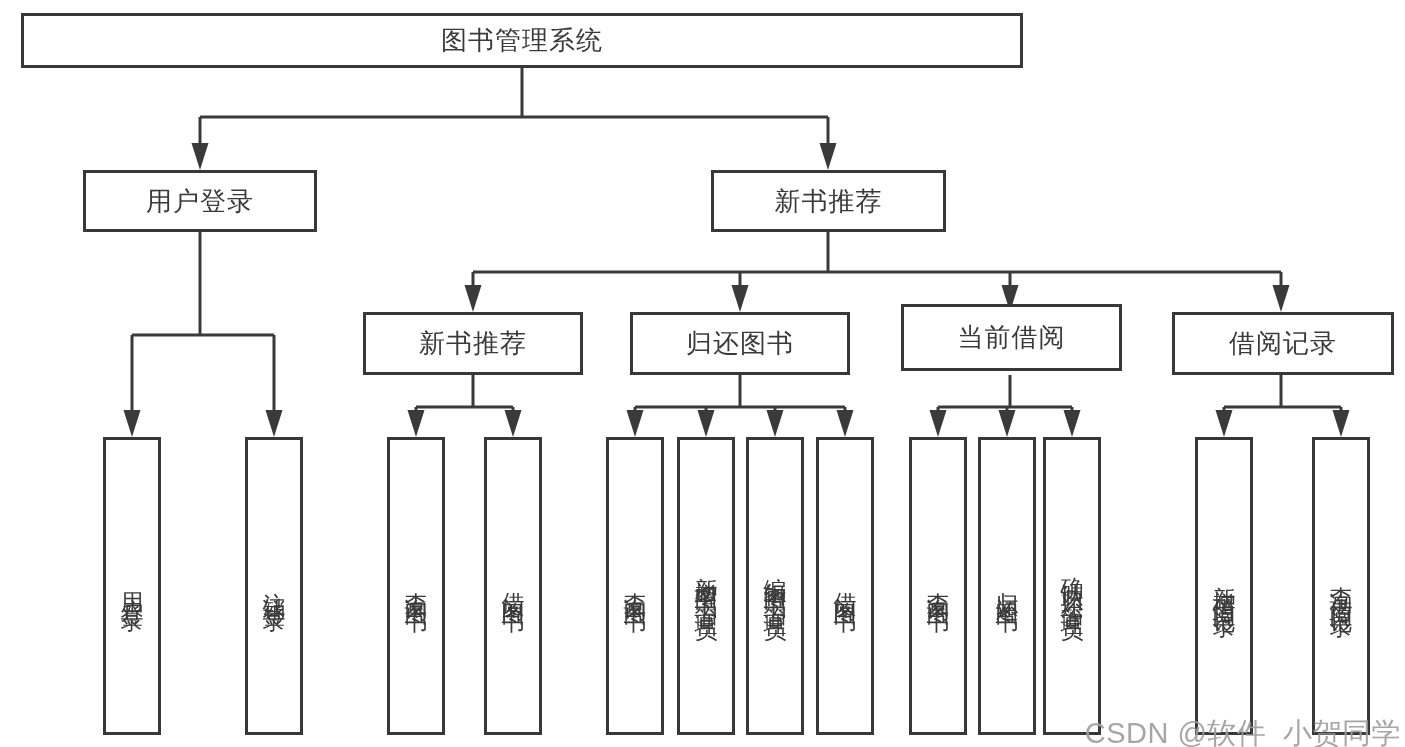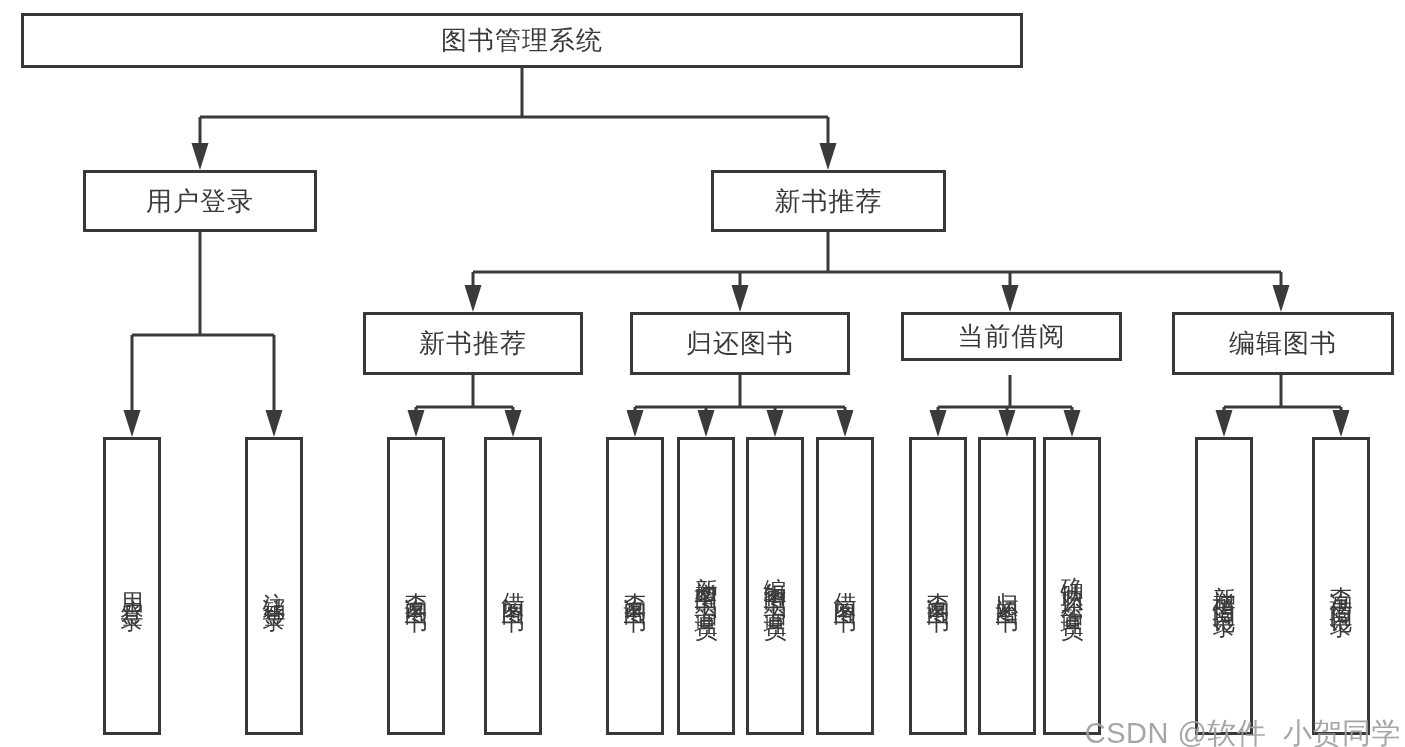--- a/index.html
+++ b/index.html
@@ -90,22 +90,22 @@
     </g>
   </svg>
 
   <div class="node h-node" style="left:21px; top:13px; width:1002px; height:55px;">图书管理系统</div>
 
   <div class="node h-node" style="left:83px; top:170px; width:234px; height:62px;">用户登录</div>
   <div class="node h-node" style="left:711px; top:170px; width:235px; height:62px;">新书推荐</div>
 
   <div class="node h-node" style="left:363px; top:312px; width:220px; height:63px;">新书推荐</div>
   <div class="node h-node" style="left:630px; top:312px; width:220px; height:63px;">归还图书</div>
-  <div class="node h-node" style="left:901px; top:312px; width:221px; height:49px;">当前借阅</div>
-  <div class="node h-node" style="left:1172px; top:312px; width:222px; height:63px;">编辑图书</div>
+  <div class="node h-node" style="left:901px; top:304px; width:221px; height:67px;">当前借阅</div>
+  <div class="node h-node" style="left:1172px; top:312px; width:222px; height:63px;">借阅记录</div>
 
   <div class="node v-node" style="left:103px;">用户登录</div>
   <div class="node v-node" style="left:245px;">注销登录</div>
 
   <div class="node v-node" style="left:387px;">查询图书</div>
   <div class="node v-node" style="left:484px;">借阅图书</div>
 
   <div class="node v-node" style="left:606px;">查询图书</div>
   <div class="node v-node" style="left:677px;">新增图书（管理员）</div>
   <div class="node v-node" style="left:746px;">编辑图书（管理员）</div>

